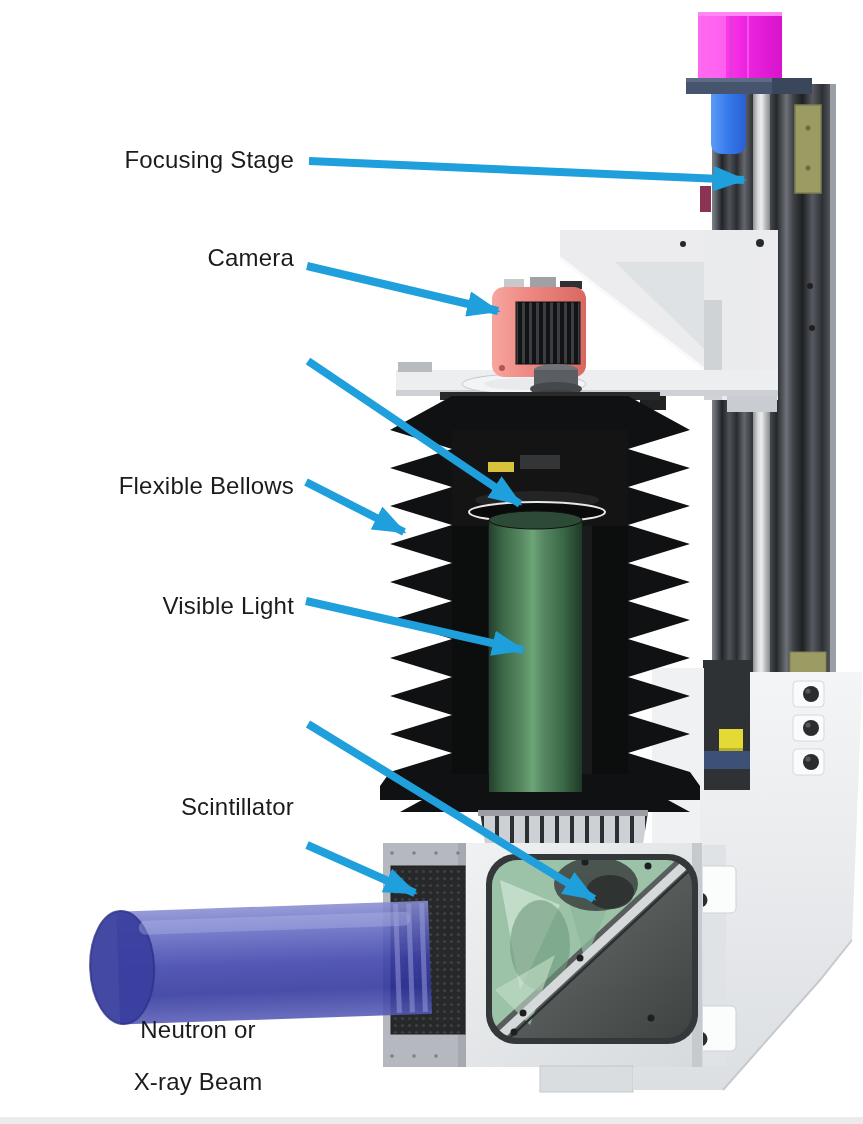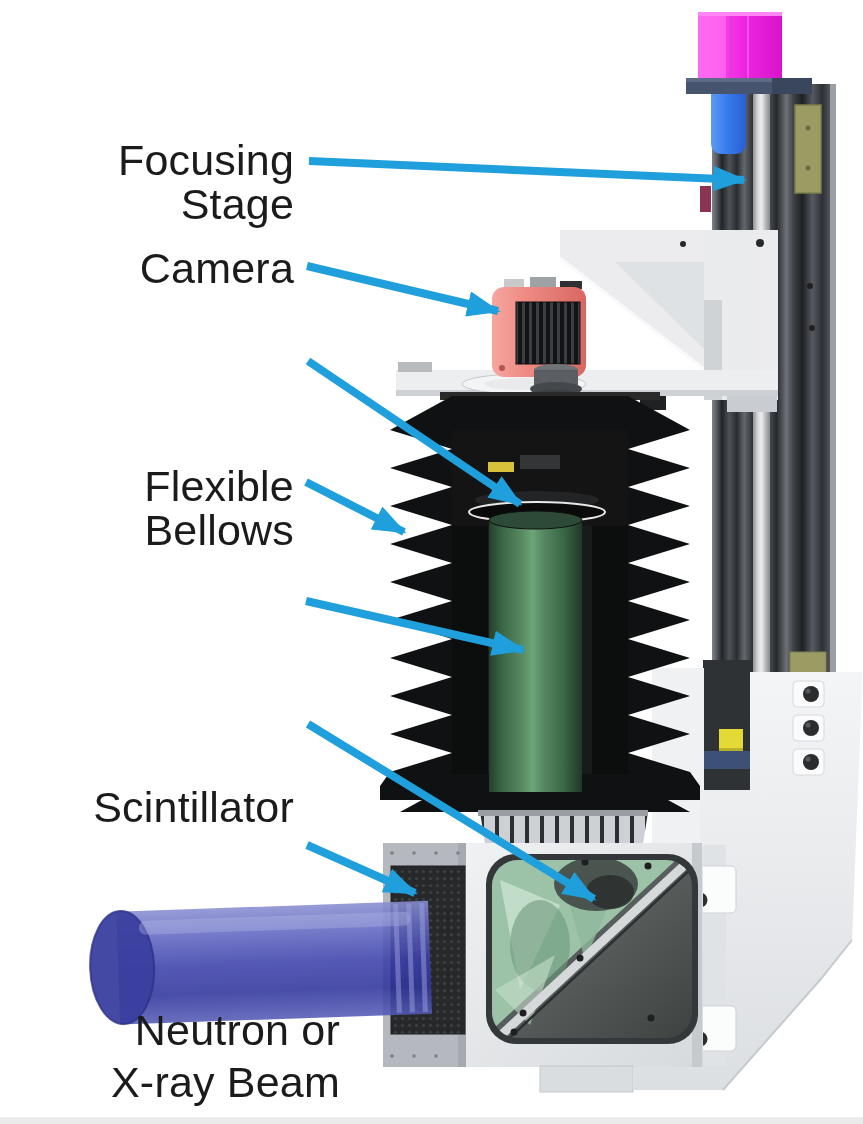--- a/index.html
+++ b/index.html
@@ -4,25 +4,25 @@
 <style>
   html,body{margin:0;padding:0;background:#ffffff;}
   .stage{
     position:relative;width:863px;height:1124px;background:#ffffff;overflow:hidden;
     font-family:"Liberation Sans", sans-serif;
   }
   .machine-svg{position:absolute;left:0;top:0;}
   .arrow-svg{position:absolute;left:0;top:0;pointer-events:none;}
   .callout{
     position:absolute;left:0;width:294px;text-align:right;
-    font-size:43px;line-height:44px;color:var(--ink,#1b1b1b);
+    font-size:24px;line-height:44px;color:var(--ink,#1b1b1b);
     letter-spacing:0.2px;
   }
   .callout--center{
-    left:56px;width:284px;line-height:52px;white-space:pre-line;
+    left:56px;width:284px;text-align:center;line-height:52px;white-space:pre-line;
   }
   .arrow-line{stroke:var(--arrow,#1f9fdb);stroke-width:8;}
 </style>
 </head>
 <body>
 
 <div class="stage">
 
   <svg class="machine-svg" width="863" height="1124" viewBox="0 0 863 1124">
     <defs>
@@ -304,19 +304,20 @@
         <line x1="307" y1="266" x2="498" y2="311" class="arrow-line" marker-end="url(#ah)"></line>
         <line x1="308" y1="361" x2="520" y2="504" class="arrow-line" marker-end="url(#ah)"></line>
         <line x1="306" y1="482" x2="404" y2="532" class="arrow-line" marker-end="url(#ah)"></line>
         <line x1="306" y1="601" x2="523" y2="650" class="arrow-line" marker-end="url(#ah)"></line>
         <line x1="308" y1="724" x2="594" y2="899" class="arrow-line" marker-end="url(#ah)"></line>
         <line x1="307" y1="845" x2="415" y2="893" class="arrow-line" marker-end="url(#ah)"></line>
       </g>
   </svg>
 
   <div class="callout" style="top:138px">Focusing Stage</div>
-  <div class="callout" style="top:246px">Camera</div>
+  <div class="callout" style="top:236px">Camera</div>
   <div class="callout" style="top:464px">Flexible Bellows</div>
+  <div class="callout" style="top:584px">Visible Light</div>
   <div class="callout" style="top:785px">Scintillator</div>
   <div class="callout callout--center" style="top:1004px">Neutron or
 X-ray Beam</div>
 
 </div>
 
 </body></html>

